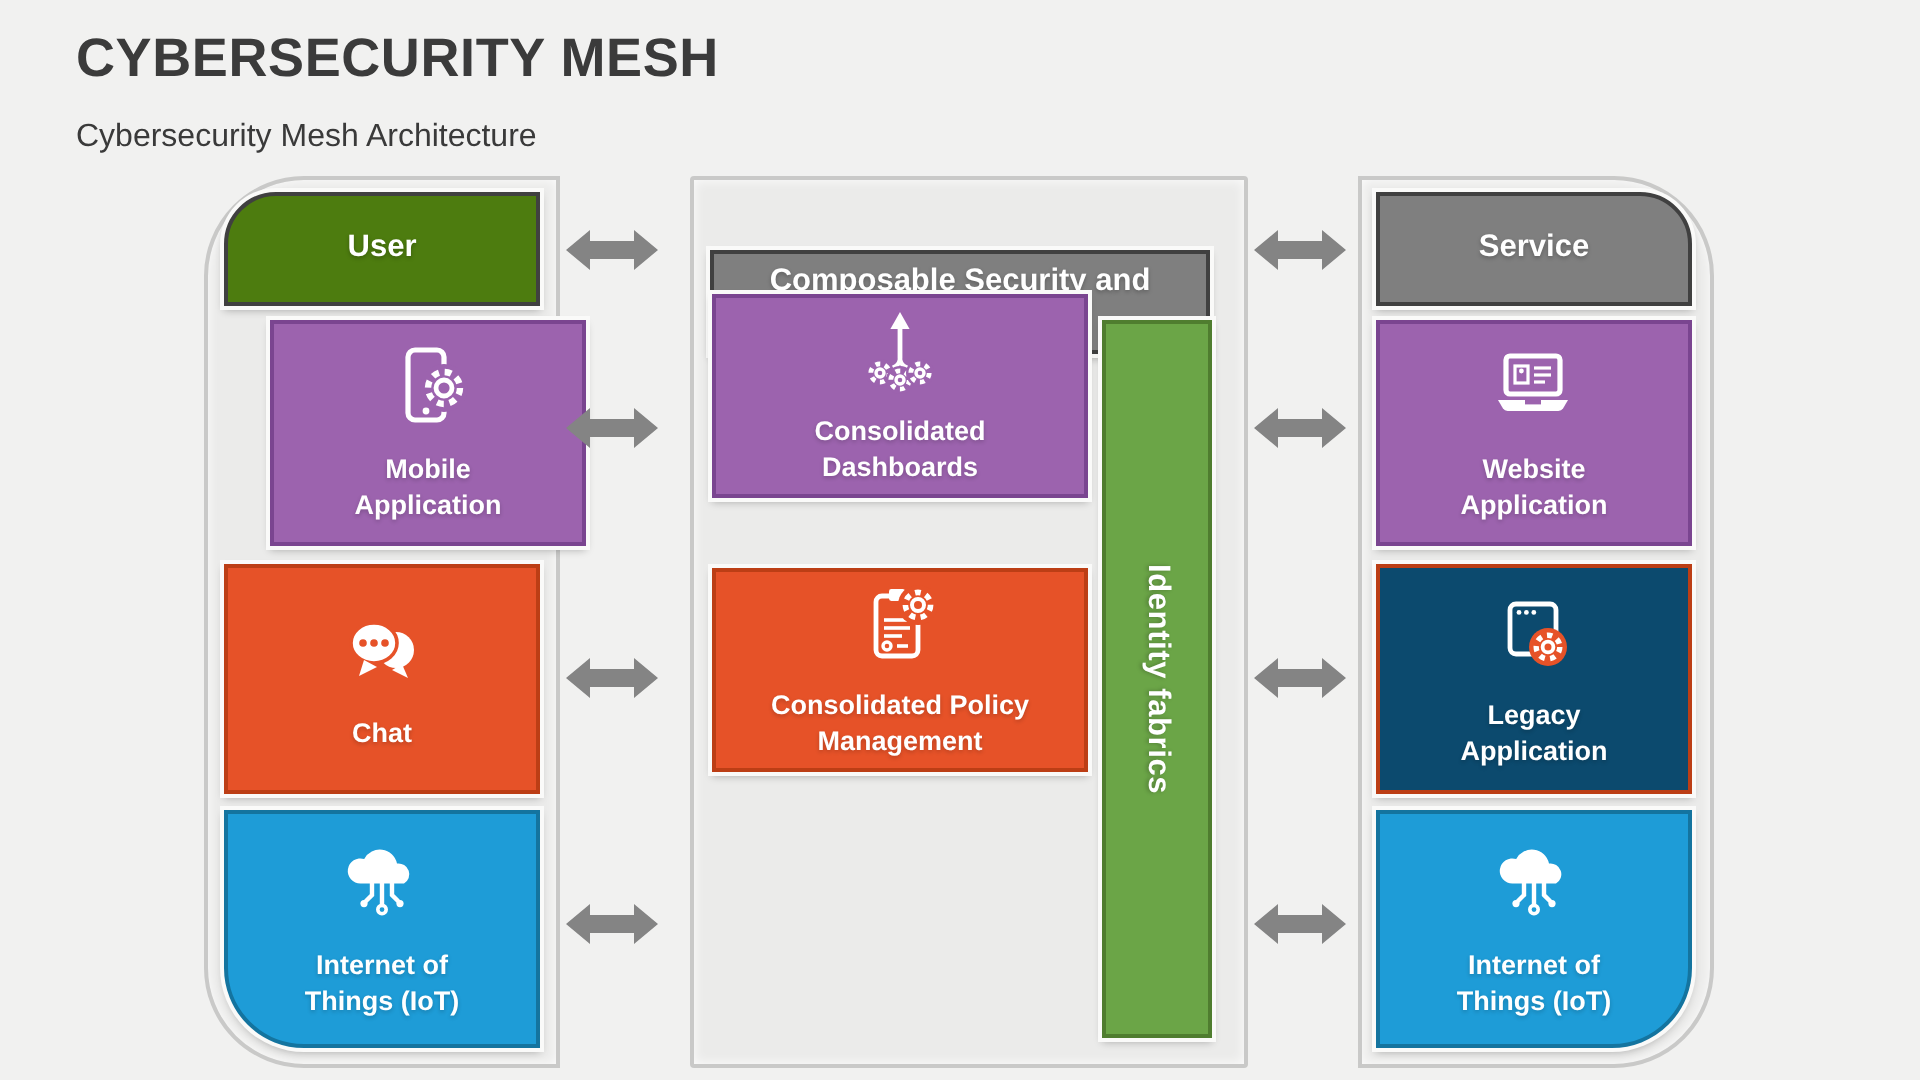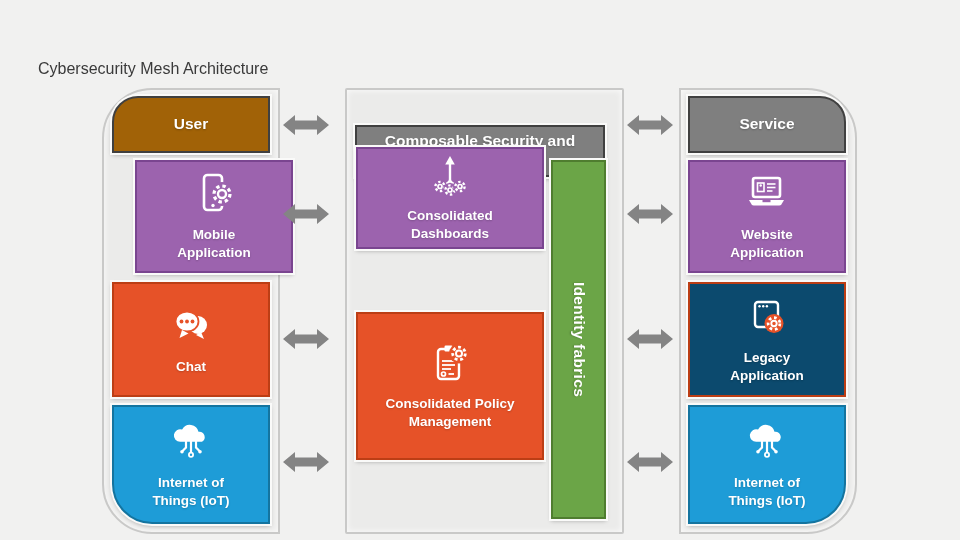--- a/index.html
+++ b/index.html
@@ -24,45 +24,46 @@
 
   .hdr-user{left:112px;top:96px;width:158px;height:57px;border-radius:26px 0 0 0;}
   .hdr-mid{left:355px;top:99px;width:250px;height:52px;margin-top:26px;}
   .hdr-service{left:688px;top:96px;width:158px;height:57px;border-radius:0 26px 0 0;}
 
   .c-l1{left:112px;top:160px;width:158px;height:113px;}
   .c-l2{left:112px;top:282px;width:158px;height:115px;}
   .c-l3{left:112px;top:405px;width:158px;height:119px;border-radius:0 0 0 40px;}
 
   .c-m1{left:356px;top:147px;width:188px;height:102px;}
-  .c-m2{left:356px;top:284px;width:188px;height:148px;margin-top:28px;}
+  .c-m2{left:356px;top:284px;width:188px;height:102px;}
   .c-m3{left:356px;top:407px;width:188px;height:112px;}
 
   .c-r1{left:688px;top:160px;width:158px;height:113px;}
   .c-r2{left:688px;top:282px;width:158px;height:115px;}
   .c-r3{left:688px;top:405px;width:158px;height:119px;border-radius:0 0 40px 0;}
 
   .identity-bar{position:absolute;left:551px;top:160px;width:55px;height:359px;box-sizing:border-box;border:2px solid transparent;display:flex;align-items:center;justify-content:center;box-shadow:0 0 0 2px #FAFAF9,0 2px 4px rgba(0,0,0,.28);}
   .identity-bar span{writing-mode:vertical-rl;color:#fff;font-size:15.5px;font-weight:700;letter-spacing:.3px;text-shadow:0 1px 2px rgba(0,0,0,.25);}
 
   .arrow{position:absolute;width:46px;height:22px;}
   .icon{flex:0 0 auto;line-height:0;}
 </style>
 </head>
 <body>
 
 <div class="slide">
 
+  <div class="title">CYBERSECURITY MESH</div>
   <div class="subtitle">Cybersecurity Mesh Architecture</div>
 
   <div class="frame frame-left"></div>
   <div class="frame frame-mid"></div>
   <div class="frame frame-right"></div>
 
-  <div class="headerbox hdr-user" style="background: #a16207; --box: #7F7F7F; border-color: rgb(64, 64, 64);">
+  <div class="headerbox hdr-user" style="background: #4d7c0f; --box: #7F7F7F; border-color: rgb(64, 64, 64);">
     <span class="hdr-label">User</span>
   </div>
   <div class="headerbox hdr-mid" style="background: rgb(127, 127, 127); --box: #7F7F7F; border-color: rgb(64, 64, 64);">
     <span class="hdr-label">Composable Security and Identity Services</span>
   </div>
   <div class="headerbox hdr-service" style="background: rgb(127, 127, 127); --box: #7F7F7F; border-color: rgb(64, 64, 64);">
     <span class="hdr-label">Service</span>
   </div>
 
   <div class="cell side c-l1" style="background: rgb(156, 99, 174); --box: #9C63AE; border-color: rgb(122, 69, 144); margin-left: 23px;">

